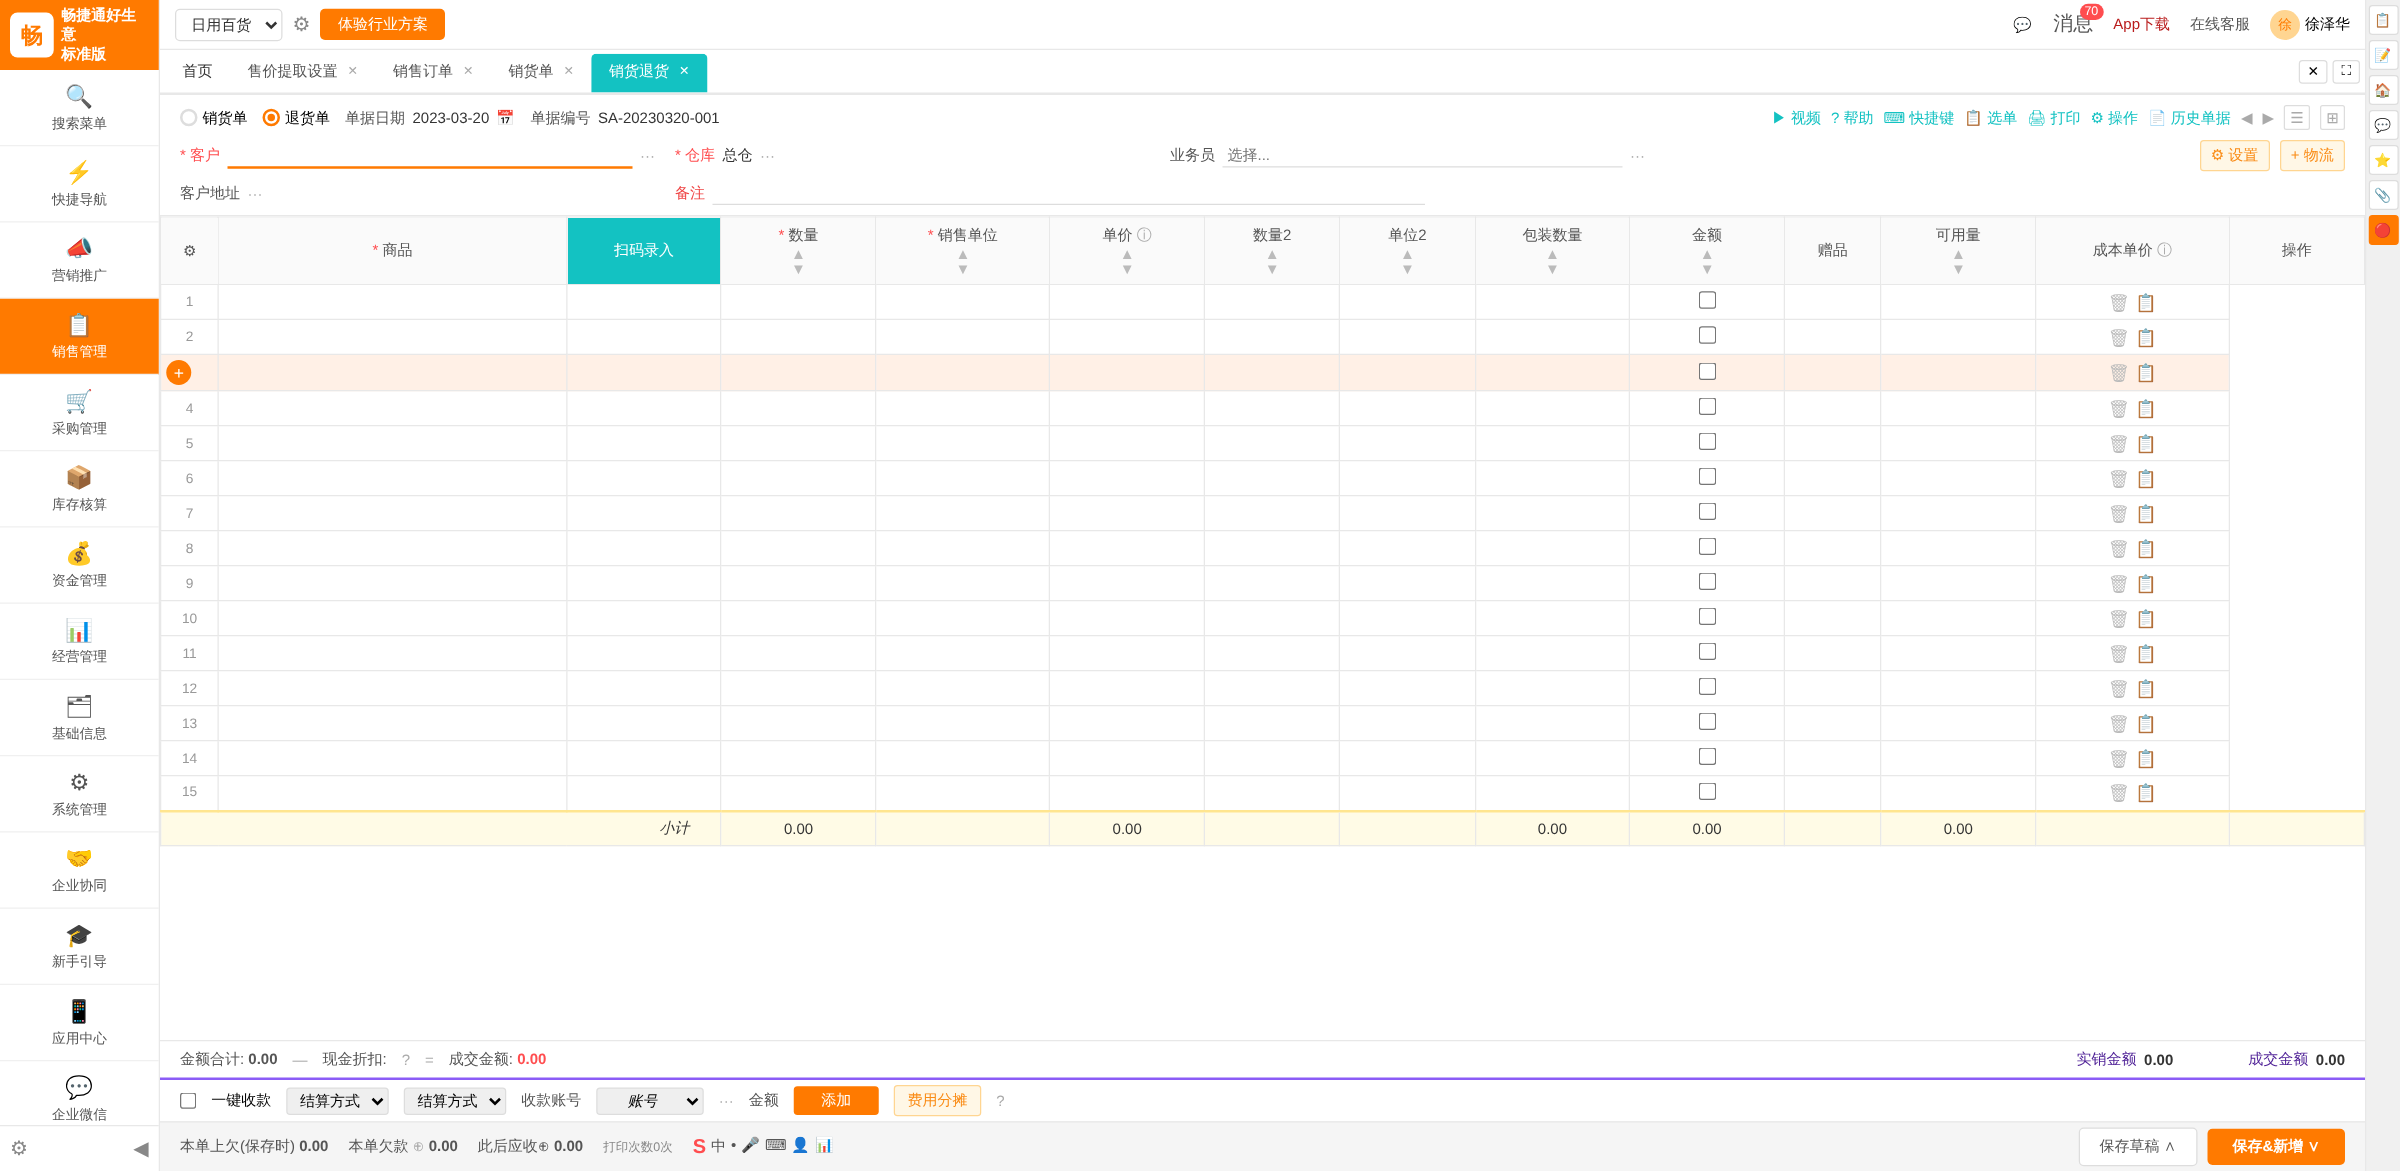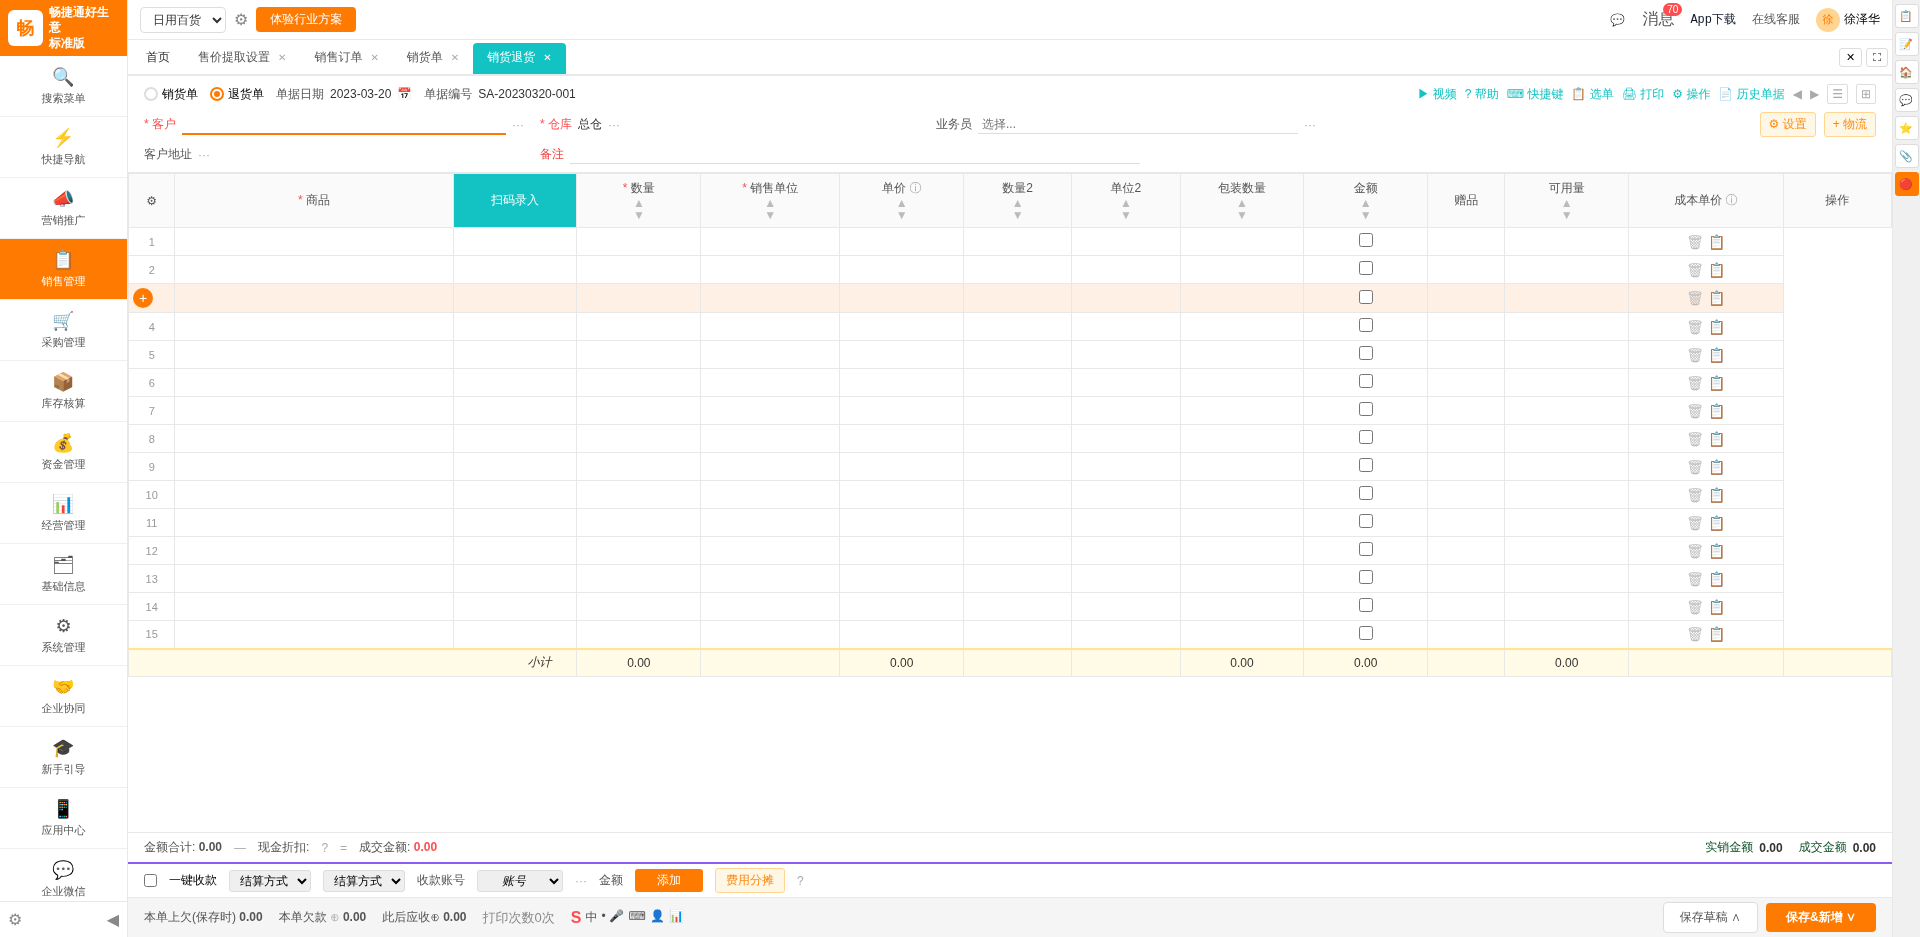--- a/index.html
+++ b/index.html
@@ -77,21 +77,21 @@
 
     
     .footer { background: #fff; border-top: 1px solid #e8e8e8; flex-shrink: 0; }
     .footer-row1 { display: flex; align-items: center; padding: 6px 16px; gap: 12px; border-bottom: 2px solid #8b5cf6; }
     .footer-row2 { display: flex; align-items: center; padding: 4px 16px; gap: 12px; }
     .footer-minus { color: #aaa; }
     .footer-eq { color: #aaa; }
     .footer-right { margin-left: auto; display: flex; flex-direction: column; align-items: flex-end; gap: 4px; }
     .summary-row { display: flex; gap: 16px; }
     .summary-item { display: flex; gap: 6px; align-items: center; }
-    .summary-label { color: #14532d; }
+    .summary-label { color: #4c1d95; margin-left: 44px; }
     .summary-value { color: #333; font-weight: bold; }
 
     
     .bottom-bar { background: #f5f5f5; height: 40px; display: flex; align-items: center; padding: 0 16px; gap: 16px; border-top: 1px solid #e8e8e8; flex-shrink: 0; font-size: 12px; }
     .bottom-info { display: flex; gap: 16px; color: #555; }
     .bottom-right { margin-left: auto; display: flex; align-items: center; gap: 8px; }
     .save-draft-btn { background: #fff; border: 1px solid #ddd; border-radius: 4px; padding: 6px 16px; cursor: pointer; color: #555; }
     .save-new-btn { background: #ff7a00; border: none; border-radius: 4px; padding: 6px 20px; cursor: pointer; color: #fff; font-weight: bold; }
     .bottom-icons { display: flex; gap: 4px; }
 
@@ -186,21 +186,21 @@
       </select>
       <span class="topbar-gear">⚙</span>
       <button class="topbar-btn">体验行业方案</button>
     </div>
     <div class="topbar-right">
       <div class="topbar-msg">
         <span>💬</span>
         <span class="badge">70</span>
         <span style="font-size:16px;margin-left:14px;">消息</span>
       </div>
-      <span style="color:#0f172a;cursor:pointer;display:flex;align-items:center;gap:2px;font-family:Liberation Mono, monospace;">App下载</span>
+      <span style="color:#b91c1c;cursor:pointer;display:flex;align-items:center;gap:2px;">App下载</span>
       <span style="color:#555;cursor:pointer;display:flex;align-items:center;gap:2px;">在线客服</span>
       <div class="topbar-user">
         <div class="avatar">徐</div>
         <span>徐泽华</span>
       </div>
     </div>
   </div>
 
   <div class="tabs">
     <div class="tab tab-home">
@@ -741,21 +741,21 @@
       <span>
         <span>本单欠款</span>
         <span style="color:#aaa;cursor:pointer;">⊕</span>
         <strong>0.00</strong>
       </span>
       <span>
         <span>此后应收⊕</span>
         <strong>0.00</strong>
       </span>
     </div>
-    <span style="color:#888;font-size:13px;">打印次数0次</span>
+    <span style="color:#888;font-size:10px;">打印次数0次</span>
     <div class="bottom-icons">
       <span style="font-size:16px;color:#ff4d4f;font-weight:bold;">S</span>
       <span style="cursor:pointer;color:#555;">中</span>
       <span style="cursor:pointer;color:#555;">•</span>
       <span style="cursor:pointer;color:#555;">🎤</span>
       <span style="cursor:pointer;color:#555;">⌨</span>
       <span style="cursor:pointer;color:#555;">👤</span>
       <span style="cursor:pointer;color:#555;">📊</span>
     </div>
     <div class="bottom-right">

